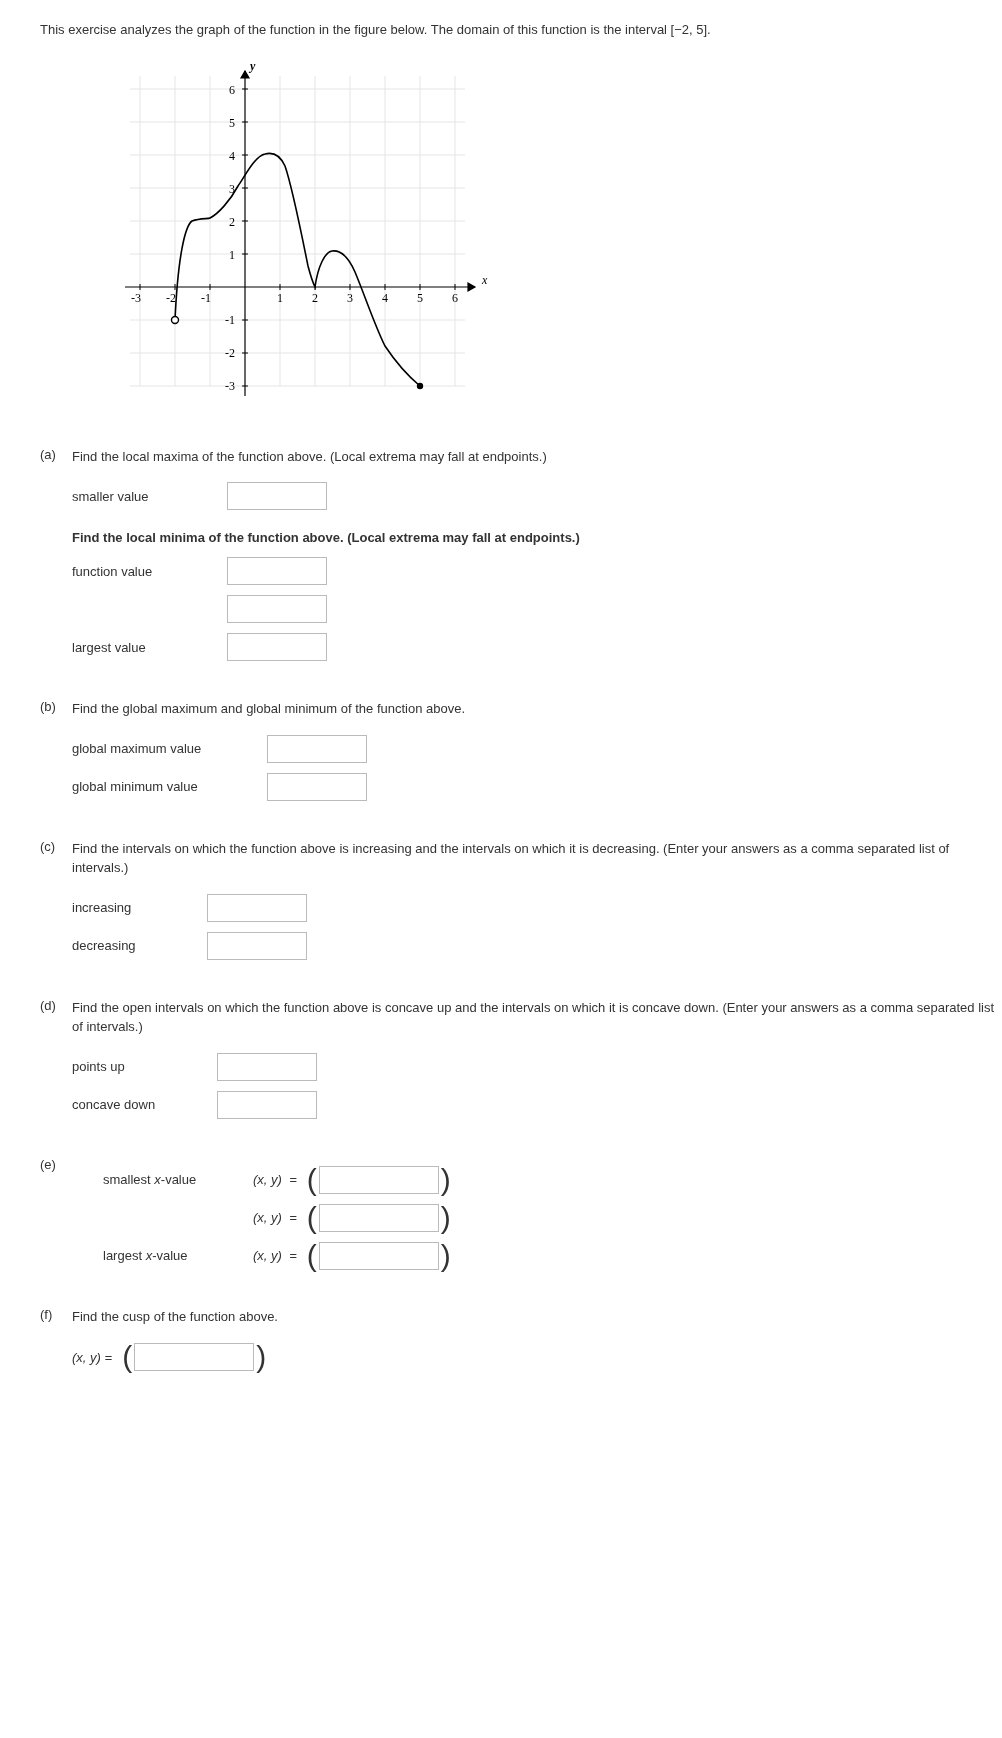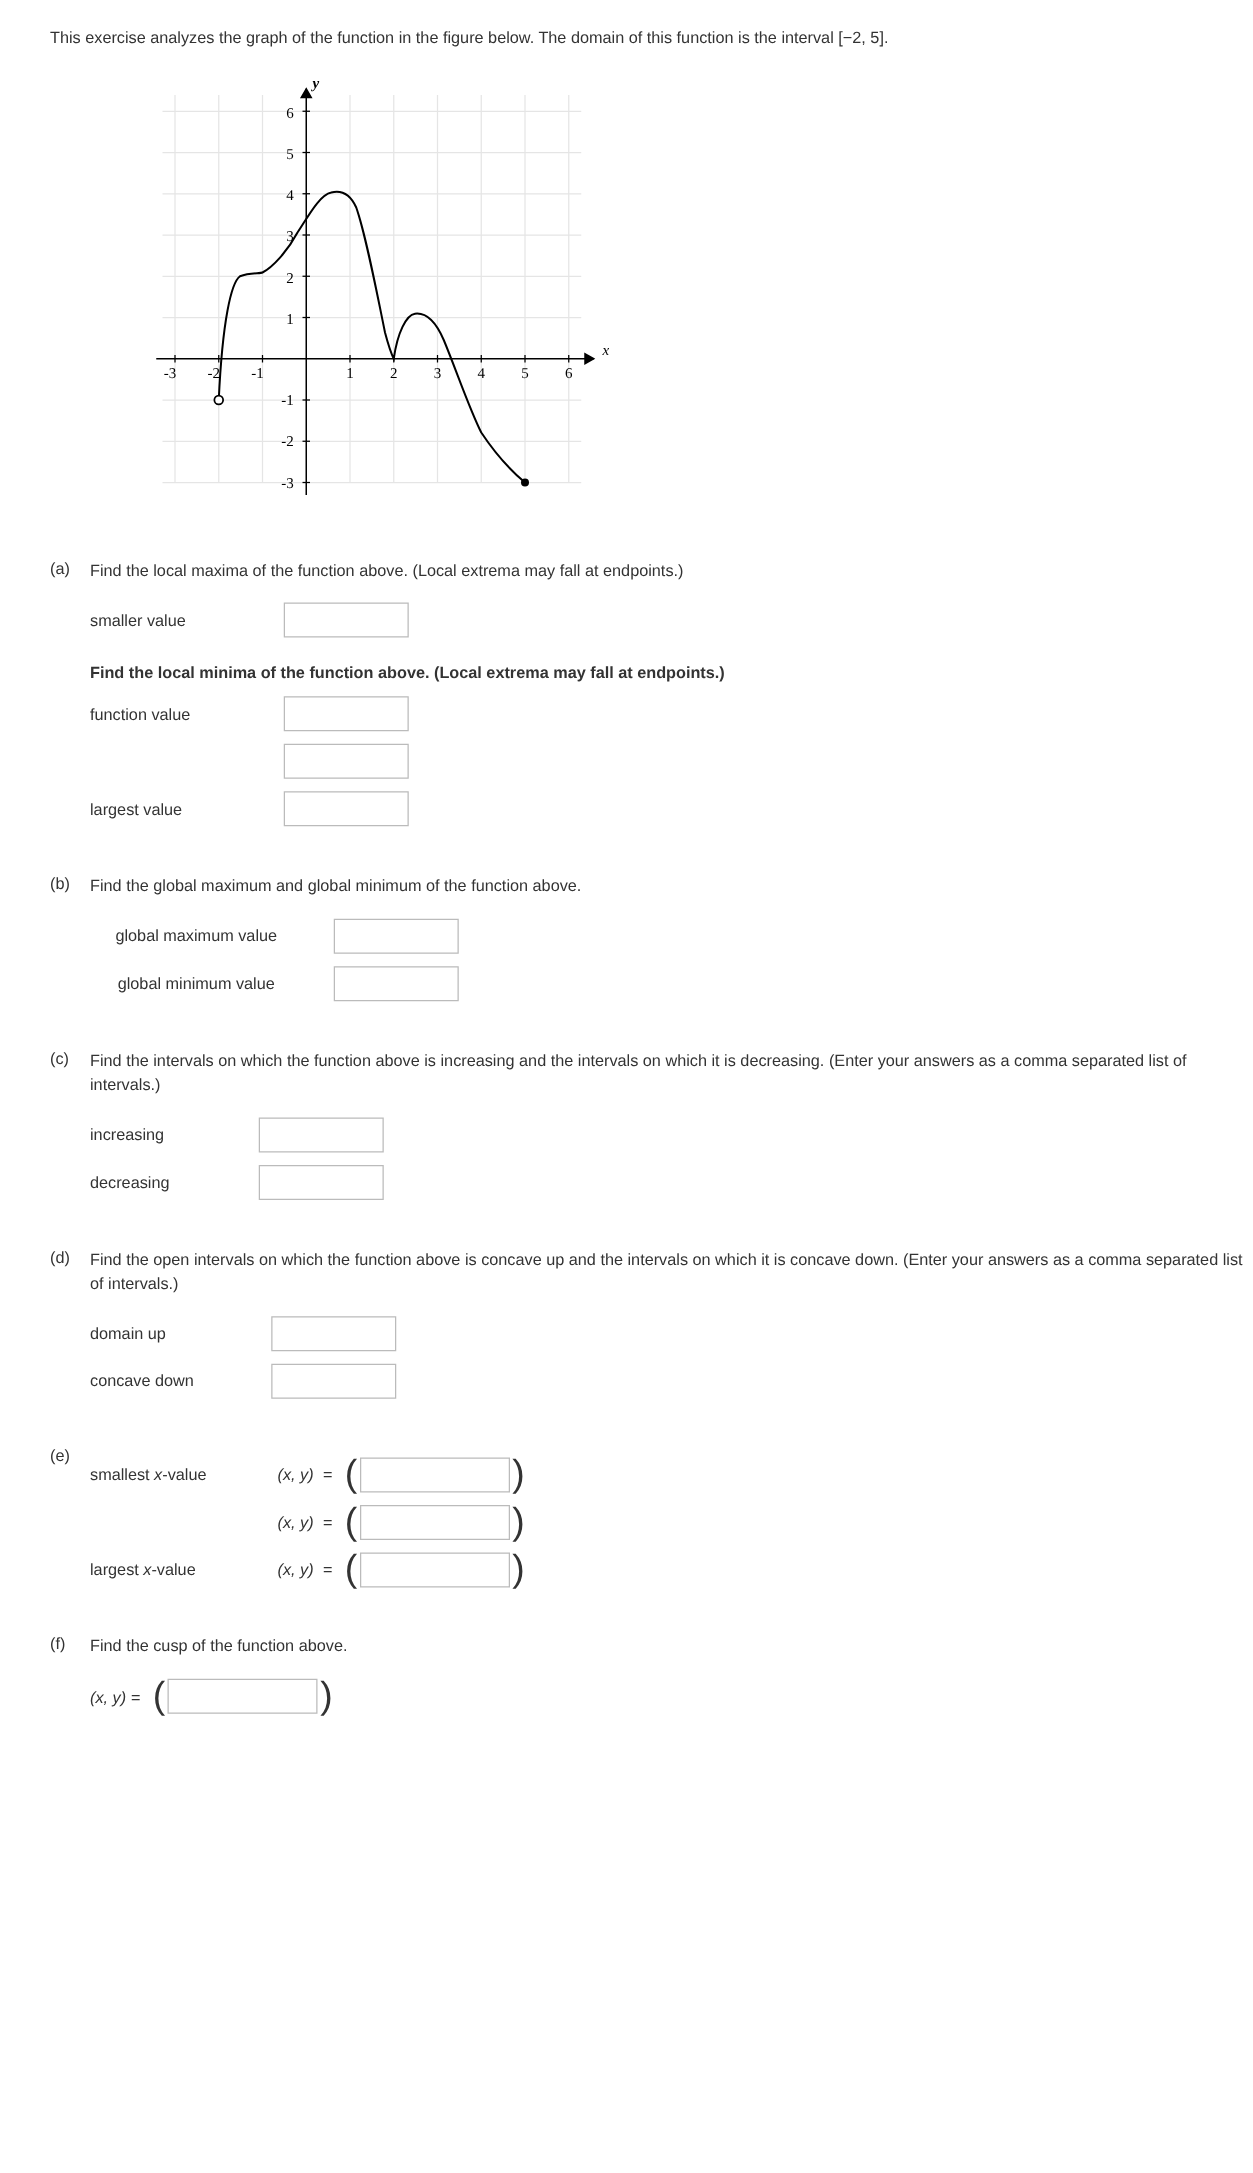--- a/index.html
+++ b/index.html
@@ -12,37 +12,37 @@
     width: 1002px;
   }
   .intro { margin-bottom: 16px; line-height: 1.5; }
   .graph-container { margin: 8px 0 20px 60px; }
   .part { margin: 28px 0 10px 0; display: flex; align-items: flex-start; }
   .part-label { width: 32px; flex-shrink: 0; }
   .part-body { flex: 1; }
   .prompt { margin-bottom: 16px; line-height: 1.5; }
   .field-row { display: flex; align-items: center; margin: 10px 0; gap: 25px; }
   .field-label { width: 130px; flex-shrink:0; }
-  .field-label-wide { width: 170px; flex-shrink:0;text-align:center; }
+  .field-label-wide { width: 170px; flex-shrink:0; }
   input.text-input {
     width: 100px;
     height: 28px;
     border: 1px solid #bbb;
     padding: 2px 4px;
     font-size: 13px;
   }
   input.text-input-wide {
     width: 120px;
     height: 28px;
     border: 1px solid #bbb;
     padding: 2px 4px;
     font-size: 13px;
   }
   .xy-row { display: flex; align-items: center; margin: 8px 0; }
-  .xy-label { width: 150px; flex-shrink:0; }
+  .xy-label { width: 150px; flex-shrink:0;margin-left:31px; }
   .xy-eq { font-style: italic; margin: 0 8px 0 0; }
   .paren { font-size: 30px; font-weight: 200; line-height: 1; padding: 0 2px; }
   .ital { font-style: italic; }
   .subprompt { margin: 20px 0 12px 0; font-weight: bold; }
   .graph-svg { background: #fff; }
 </style>
 </head>
 <body>
 
 <div class="intro">This exercise analyzes the graph of the function in the figure below. The domain of this function is the interval [−2, 5].</div>
@@ -183,21 +183,21 @@
       <input class="text-input" type="text" style="">
     </div>
   </div>
 </div>
 
 <div class="part">
   <div class="part-label">(d)</div>
   <div class="part-body">
     <div class="prompt">Find the open intervals on which the function above is concave up and the intervals on which it is concave down. (Enter your answers as a comma separated list of intervals.)</div>
     <div class="field-row">
-      <div class="field-label" style="width:120px">domain up</div>
+      <div class="field-label" style="width:120px">points up</div>
       <input class="text-input" type="text" style="">
     </div>
     <div class="field-row">
       <div class="field-label" style="width:120px">concave down</div>
       <input class="text-input" type="text" style="">
     </div>
   </div>
 </div>
 
 <div class="part">

